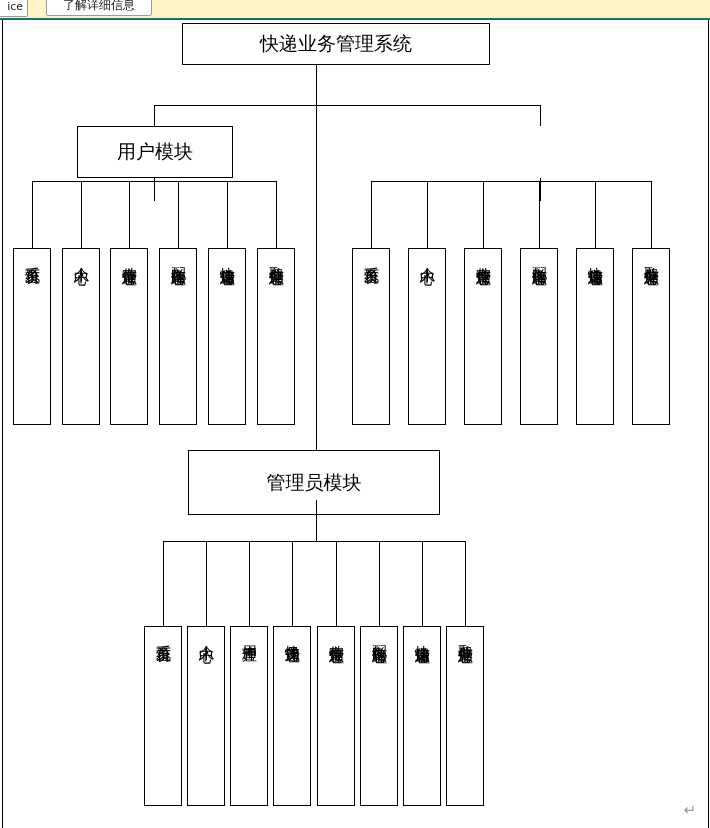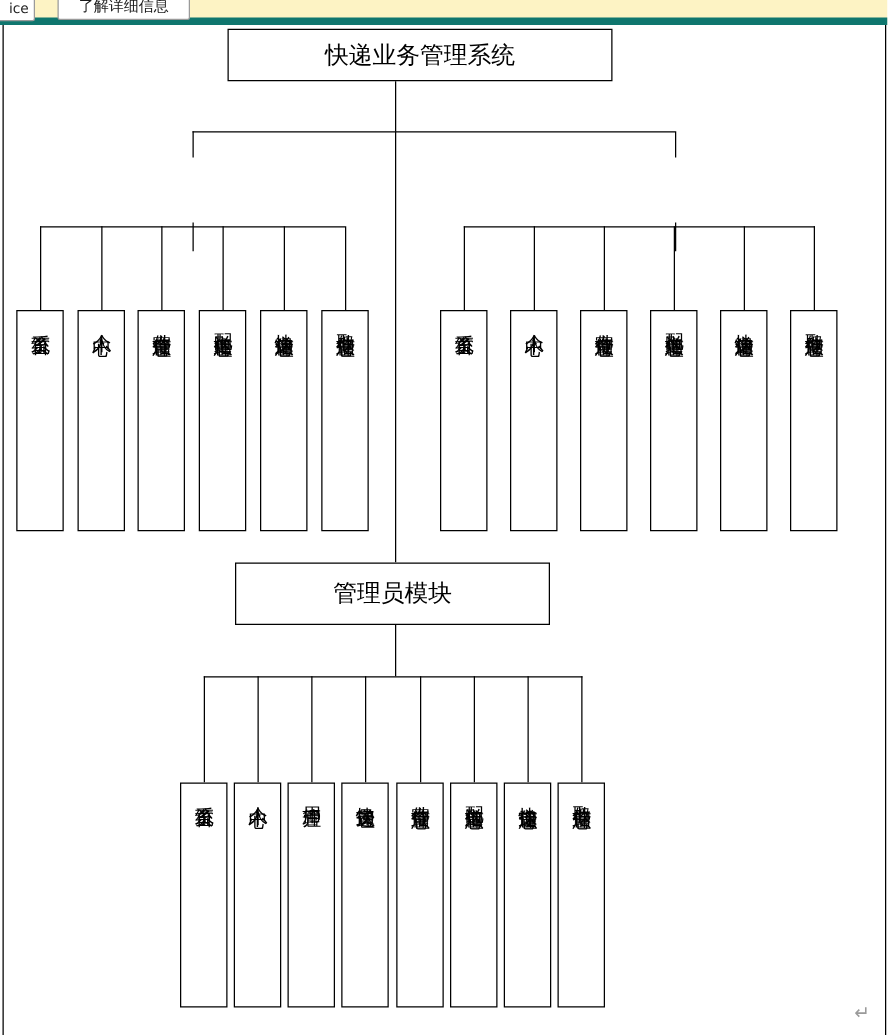--- a/index.html
+++ b/index.html
@@ -14,21 +14,21 @@
     overflow: hidden;
     position: relative;
   }
 
   
   #notice-bar {
     position: absolute;
     left: 0; top: 0;
     width: 710px; height: 20px;
     background: #fdf3c4;
-    border-bottom: 6px solid #0f766e;
+    border-bottom: 2px solid #0f766e;
     box-sizing: border-box;
   }
   #notice-left-button {
     position: absolute;
     left: -28px; top: -5px;
     width: 56px; height: 22px;
     background: #ffffff;
     border: 1px solid #9a9a9a;
     border-radius: 2px;
     font-size: 11px;
@@ -135,20 +135,23 @@
   </div>
 
   <div class="ln v" style="left:316px; top:45px; height:40px;"></div>
 
   <div class="ln h" style="left:154px; top:85px; width:386px;"></div>
   <div class="ln v" style="left:154px; top:85px; height:21px;"></div>
   <div class="ln v" style="left:540px; top:85px; height:21px;"></div>
 
   <div class="ln v" style="left:316px; top:85px; height:345px;"></div>
 
+  <div class="node level2" style="left:77px; top:106px; width:156px; height:52px;">
+    <span>用户模块</span>
+  </div>
 
   <div class="ln v" style="left:154px; top:158px; height:23px;"></div>
   <div class="ln h" style="left:32px; top:161px; width:244px;"></div>
 
   <div class="ln v" style="left:32px;  top:161px; height:67px;"></div>
   <div class="ln v" style="left:81px;  top:161px; height:67px;"></div>
   <div class="ln v" style="left:129px; top:161px; height:67px;"></div>
   <div class="ln v" style="left:178px; top:161px; height:67px;"></div>
   <div class="ln v" style="left:227px; top:161px; height:67px;"></div>
   <div class="ln v" style="left:276px; top:161px; height:67px;"></div>
@@ -194,21 +197,21 @@
   <div class="node leaf" style="left:520px; top:228px; width:38px; height:177px;">
     <span>配送信息管理</span>
   </div>
   <div class="node leaf" style="left:576px; top:228px; width:38px; height:177px;">
     <span>快递信息管理</span>
   </div>
   <div class="node leaf" style="left:632px; top:228px; width:38px; height:177px;">
     <span>取件信息管理</span>
   </div>
 
-  <div class="node level2" style="left:188px; top:430px; width:252px; height:50px;">
+  <div class="node level2" style="left:188px; top:430px; width:252px; height:65px;">
     <span>管理员模块</span>
   </div>
   <div class="ln v" style="left:316px; top:480px; height:41px;"></div>
   <div class="ln h" style="left:163px; top:521px; width:303px;"></div>
 
   <div class="ln v" style="left:163px; top:521px; height:85px;"></div>
   <div class="ln v" style="left:206px; top:521px; height:85px;"></div>
   <div class="ln v" style="left:249px; top:521px; height:85px;"></div>
   <div class="ln v" style="left:292px; top:521px; height:85px;"></div>
   <div class="ln v" style="left:336px; top:521px; height:85px;"></div>

